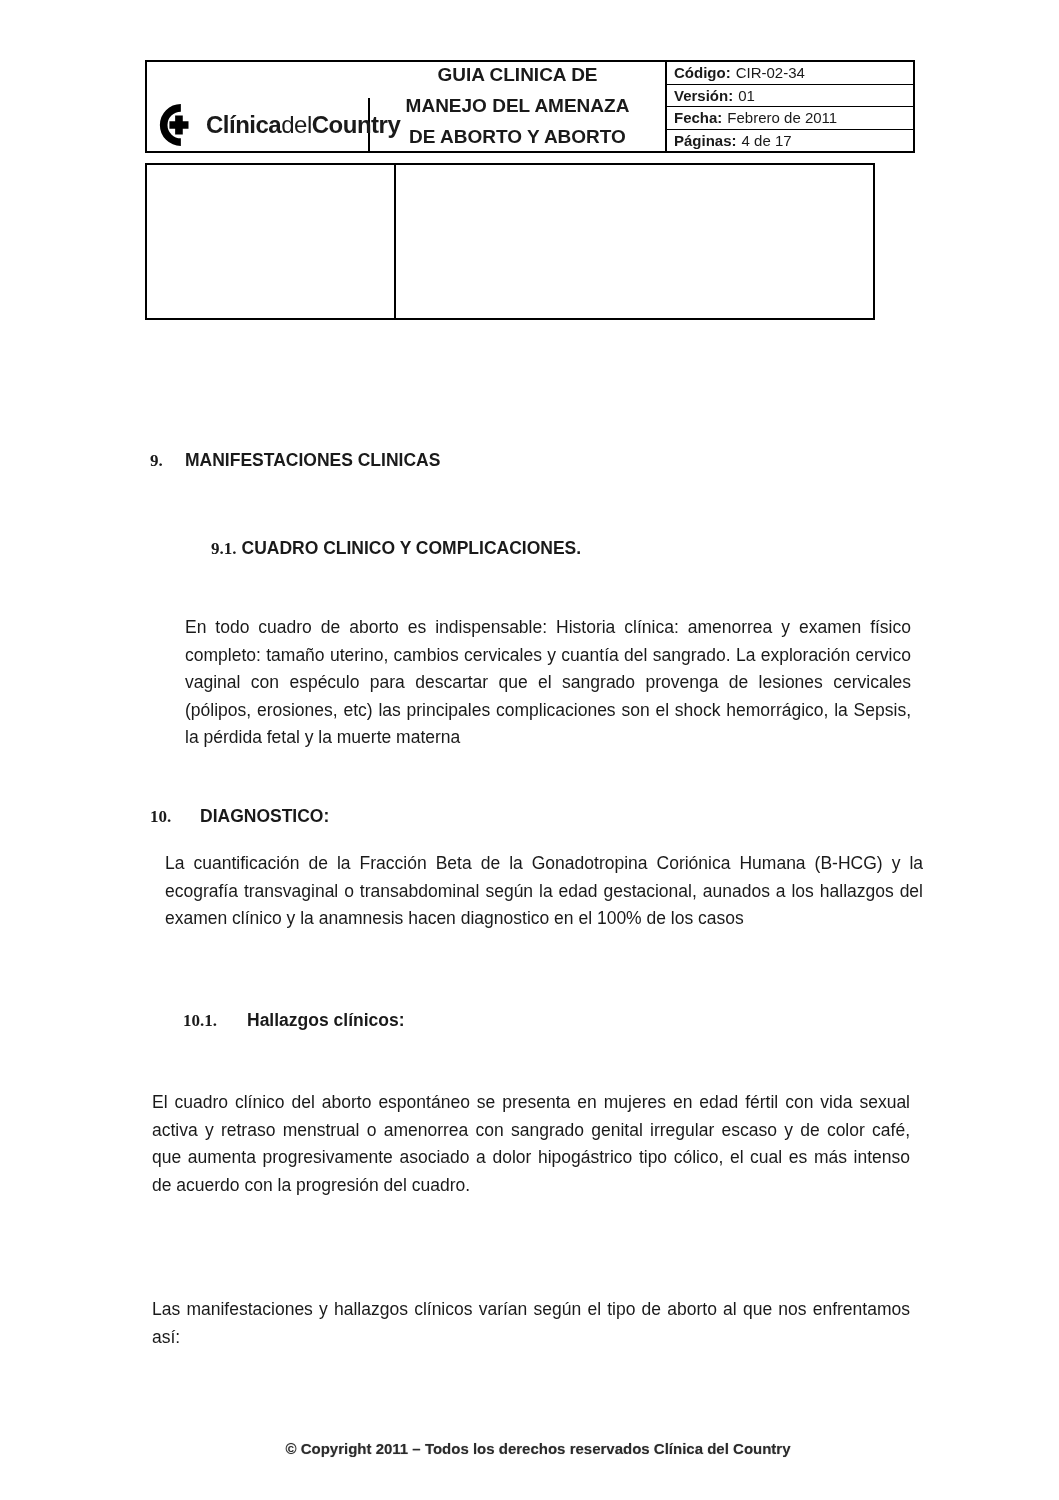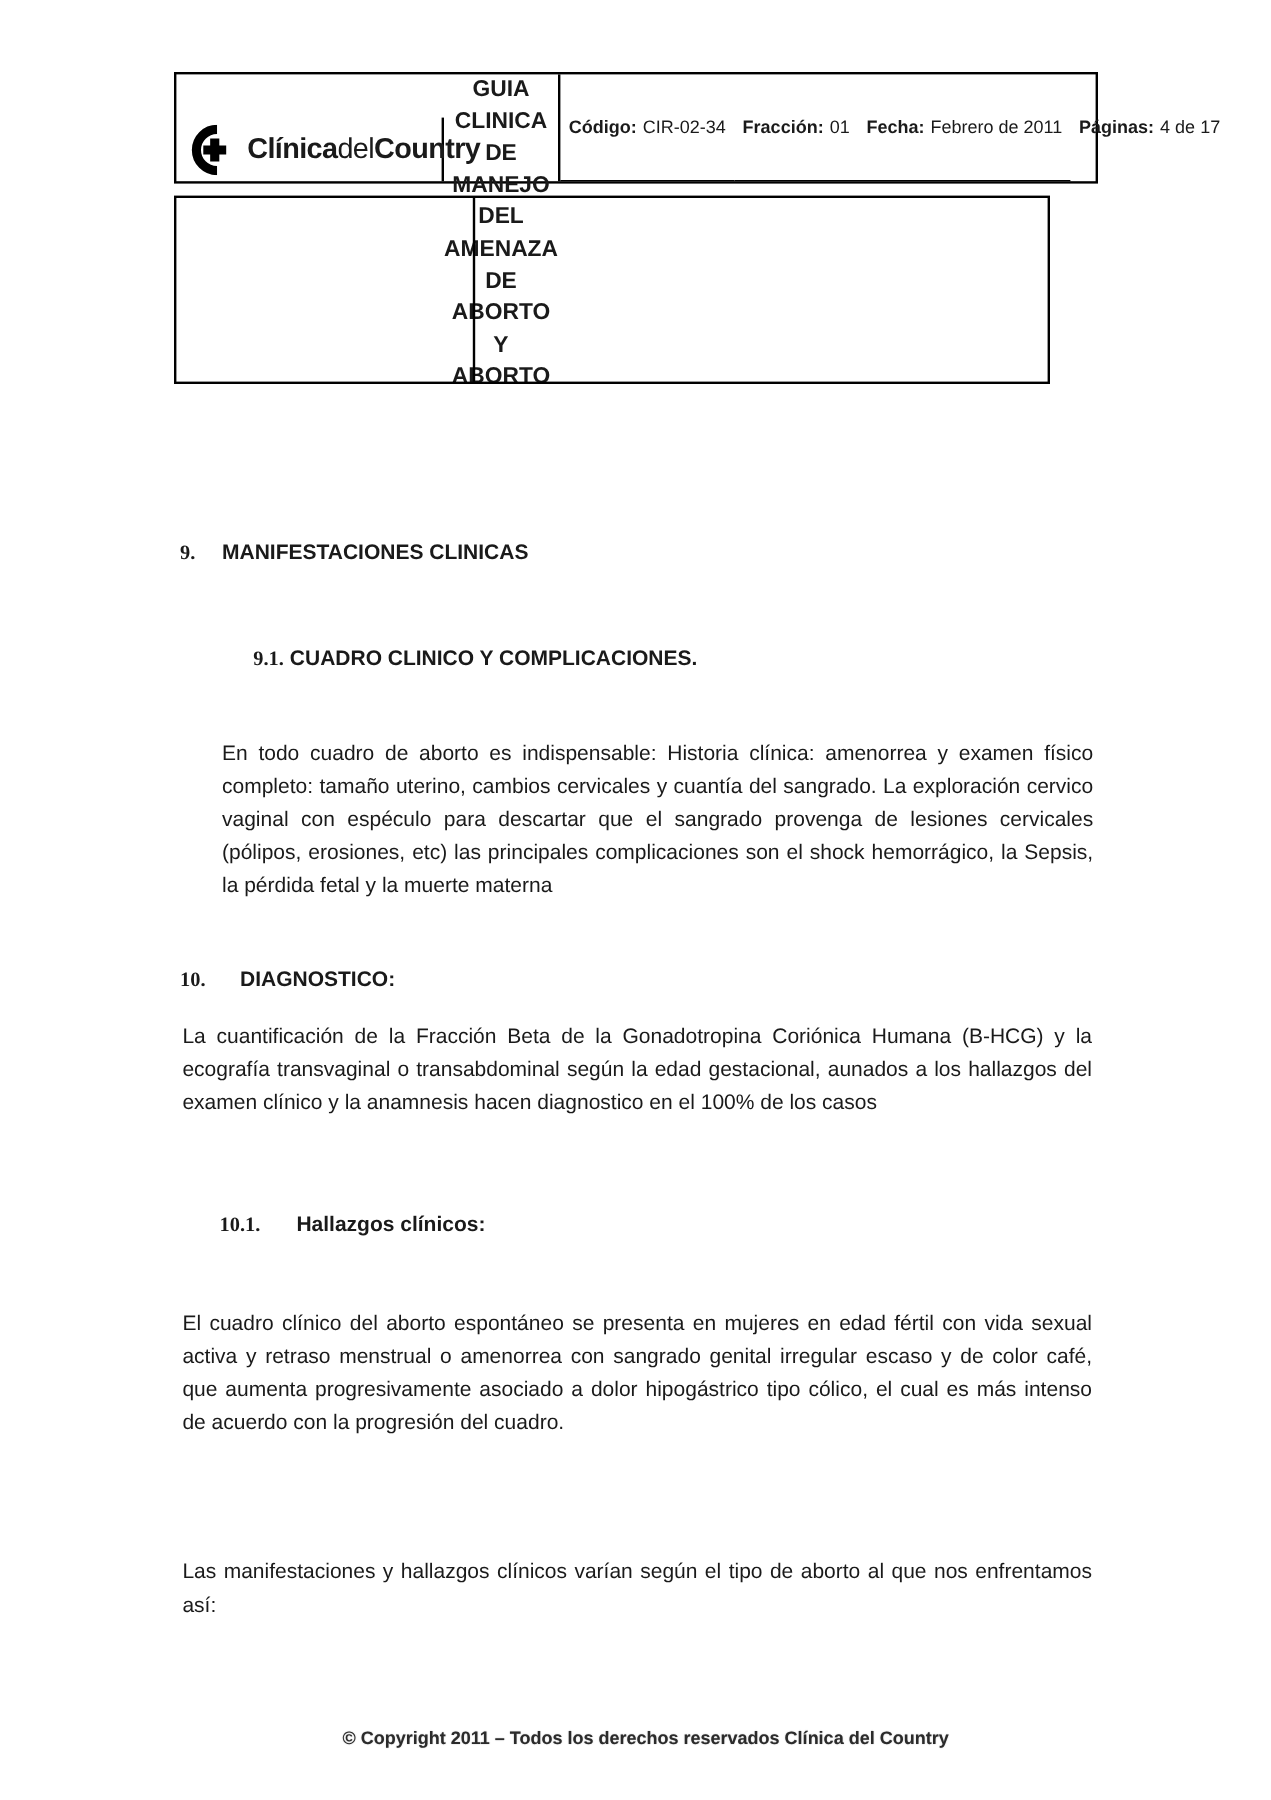--- a/index.html
+++ b/index.html
@@ -42,21 +42,21 @@
     justify-content: space-between;
     align-items: center;
     text-align: center;
     font-weight: bold;
     font-size: 19px;
     line-height: 1.4;
   }
   .meta-cell {
     flex: 1;
     display: flex;
-    flex-direction: row;
+    flex-direction: column;
     justify-content: flex-end;
   }
   .meta-row {
     flex: 1;
     display: flex;
     align-items: center;
     padding: 0 7px;
     font-size: 15px;
     border-bottom: 1px solid #000;
     white-space: nowrap;
@@ -139,21 +139,21 @@
       <div>GUIA CLINICA DE</div>
       <div>MANEJO DEL AMENAZA</div>
       <div>DE ABORTO Y ABORTO</div>
     </div>
     <div class="meta-cell">
       <div class="meta-row">
         <span class="meta-label">Código:</span>
         <span class="meta-value">CIR-02-34</span>
       </div>
       <div class="meta-row">
-        <span class="meta-label">Fracción:</span>
+        <span class="meta-label">Versión:</span>
         <span class="meta-value">01</span>
       </div>
       <div class="meta-row">
         <span class="meta-label">Fecha:</span>
         <span class="meta-value">Febrero de 2011</span>
       </div>
       <div class="meta-row">
         <span class="meta-label">Páginas:</span>
         <span class="meta-value">4 de 17</span>
       </div>
@@ -175,21 +175,21 @@
     <span>CUADRO CLINICO Y COMPLICACIONES.</span>
   </div>
 
   <div class="para" style="left:185px; top:614px; width:726px;">En todo cuadro de aborto es indispensable: Historia clínica: amenorrea y examen físico completo: tamaño uterino, cambios cervicales y cuantía del sangrado. La exploración cervico vaginal con espéculo para descartar que el sangrado provenga de lesiones cervicales (pólipos, erosiones, etc) las principales complicaciones son el shock hemorrágico, la Sepsis, la pérdida fetal y la muerte materna</div>
 
   <div class="heading" style="left:150px; top:806px;">
     <span class="h-num" style="width:50px;">10.</span>
     <span>DIAGNOSTICO:</span>
   </div>
 
-  <div class="para" style="left:152px; top:850px; width:758px;">La cuantificación de la  Fracción Beta de la Gonadotropina Coriónica Humana (B-HCG) y la ecografía transvaginal o transabdominal según la edad gestacional, aunados a los hallazgos del examen clínico  y la anamnesis hacen diagnostico en el 100% de los casos</div>
+  <div class="para" style="left:165px; top:850px; width:758px;">La cuantificación de la  Fracción Beta de la Gonadotropina Coriónica Humana (B-HCG) y la ecografía transvaginal o transabdominal según la edad gestacional, aunados a los hallazgos del examen clínico  y la anamnesis hacen diagnostico en el 100% de los casos</div>
 
   <div class="heading" style="left:183px; top:1010px;justify-content:center;">
     <span class="h-num" style="width:64px;">10.1.</span>
     <span>Hallazgos clínicos:</span>
   </div>
 
   <div class="para" style="left:152px; top:1089px; width:758px;">El cuadro clínico del aborto espontáneo se presenta en mujeres en edad fértil con vida sexual activa y retraso menstrual o amenorrea con sangrado genital irregular escaso y de color café, que aumenta progresivamente asociado a dolor hipogástrico tipo cólico, el cual es más intenso de acuerdo con la progresión del cuadro.</div>
 
   <div class="para" style="left:152px; top:1296px; width:758px;">Las manifestaciones y hallazgos clínicos varían según el tipo de aborto al que nos enfrentamos así:</div>
 

